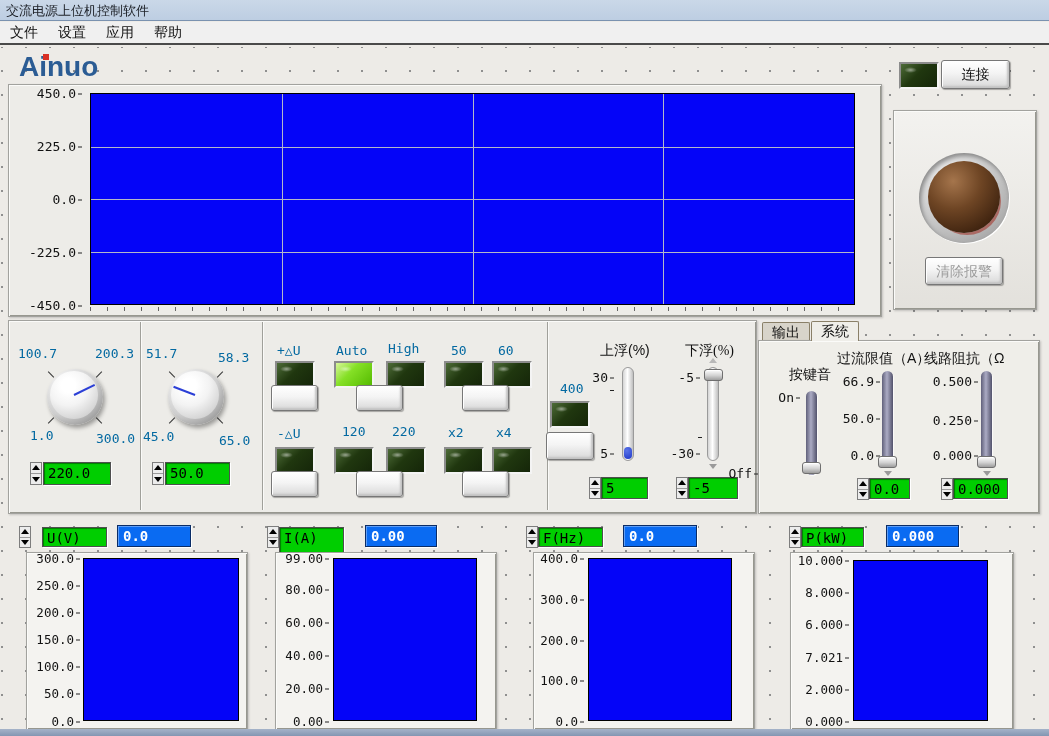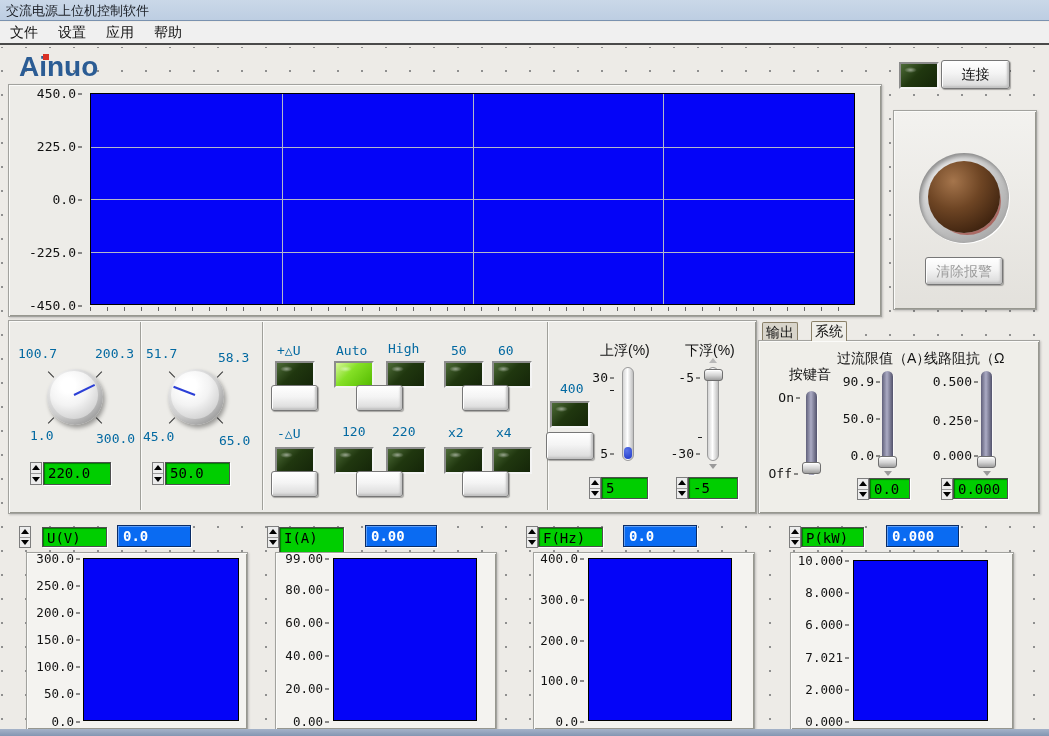--- a/index.html
+++ b/index.html
@@ -53,21 +53,21 @@
   .ktick{width:8px;height:1px;background:#333;}
   
   .tube{width:11px;border-radius:6px;background:linear-gradient(90deg,#60607A,#ABABC4 45%,#52526B);box-shadow:1px 1px 1px rgba(255,255,255,.8);}
   .tubelight{width:12px;border:1px solid #9A9A9A;border-radius:7px;background:linear-gradient(90deg,#D4D4D4,#FFFFFF 45%,#BFBFBF);box-sizing:border-box;}
   .fillblue{position:absolute;left:1px;right:1px;bottom:1px;height:12px;background:radial-gradient(circle at 35% 30%,#5A74E8,#2038C8);border-radius:5px;}
   .thumb{width:19px;height:12px;border-radius:3px;border:1px solid #6F6F6F;background:linear-gradient(180deg,#FEFEFE,#D2D2D2 55%,#9E9E9E);box-shadow:inset 0 1px 0 #FFF;box-sizing:border-box;}
   .darr{width:0;height:0;border-left:4px solid transparent;border-right:4px solid transparent;border-top:5px solid #9A9A9A;}
   .uarr{width:0;height:0;border-left:4px solid transparent;border-right:4px solid transparent;border-bottom:5px solid #B8B8B8;}
   .mdash{width:4px;height:1px;background:#222;}
   
-  .tab{height:19px;padding:0 3px;font-size:14px;line-height:19px;text-align:left;color:#111;
+  .tab{height:19px;padding:0 9px;font-size:14px;line-height:19px;text-align:left;color:#111;
        border:1px solid #8A8068;border-bottom:none;border-radius:2px 2px 0 0;background:#D8D4CA;box-sizing:border-box;}
   .tab.active{height:20px;background:#EFEEE9;z-index:5;}
   
   .logo{font-weight:bold;font-size:28px;color:#2B5C94;letter-spacing:0px;font-family:"Liberation Sans","DejaVu Sans",sans-serif;}
   .logodot{width:6px;height:6px;background:#D93025;}
   
   .alarmring{width:90px;height:90px;border-radius:50%;background:radial-gradient(circle at 35% 30%,#F2F2F2,#C4C4C4 55%,#909090);box-shadow:inset 2px 3px 4px rgba(0,0,0,.35),1px 1px 0 #FFF;}
   .alarmball{width:72px;height:72px;border-radius:50%;box-shadow:3px 4px 0 -2px rgba(160,30,18,.5);
              background:radial-gradient(circle at 35% 28%,#A5754C,#6E4524 40%,#432611 75%,#2A1608);}
 </style>
@@ -198,46 +198,46 @@
   <div class="abs ltick" style="left:580px;top:453px;width:34px;">5</div>
   <div class="abs tubelight" style="left:622px;top:367px;height:94px;">
     <div class="fillblue"></div>
   </div>
   <div class="abs spin" style="left:589px;top:477px;height:22px;">
       <i class="up"></i>
       <i class="dn"></i>
     </div>
   <div class="abs gfield" style="left:601px;top:477px;width:47px;height:22px;">5</div>
 
-  <div class="abs cjk" style="left:685px;top:342px;">下浮(%)</div>
+  <div class="abs cjk" style="left:685px;top:342px;font-family:Liberation Serif, serif;">下浮(%)</div>
   <div class="abs ltick" style="left:662px;top:377px;width:38px;">-5</div>
   <div class="abs mdash" style="left:698px;top:437px;"></div>
   <div class="abs ltick" style="left:662px;top:453px;width:38px;">-30</div>
   <div class="abs uarr" style="left:709px;top:358px;"></div>
   <div class="abs tubelight" style="left:707px;top:367px;height:94px;"></div>
   <div class="abs thumb" style="left:704px;top:369px;"></div>
   <div class="abs darr" style="left:709px;top:464px;"></div>
   <div class="abs spin" style="left:676px;top:477px;height:22px;">
       <i class="up"></i>
       <i class="dn"></i>
     </div>
   <div class="abs gfield" style="left:688px;top:477px;width:50px;height:22px;">-5</div>
 
   <div class="abs tab" style="left:762px;top:322px;">输出</div>
   <div class="abs tab active" style="left:811px;top:321px;">系统</div>
   <div class="abs raised" style="left:758px;top:340px;width:280px;height:172px;background:#EFEEE9;"></div>
 
   <div class="abs cjk" style="left:789px;top:366px;">按键音</div>
   <div class="abs ltick" style="left:762px;top:397px;width:38px;">On</div>
-  <div class="abs ltick" style="left:753px;top:473px;width:45px;">Off</div>
+  <div class="abs ltick" style="left:713px;top:473px;width:45px;">Off</div>
   <div class="abs tube" style="left:806px;top:391px;height:84px;"></div>
   <div class="abs thumb" style="left:802px;top:462px;"></div>
 
   <div class="abs cjk" style="left:837px;top:350px;">过流限值（A）</div>
-  <div class="abs ltick" style="left:838px;top:381px;width:42px;">90.9</div>
+  <div class="abs ltick" style="left:838px;top:381px;width:42px;">66.9</div>
   <div class="abs ltick" style="left:838px;top:418px;width:42px;">50.0</div>
   <div class="abs ltick" style="left:838px;top:455px;width:42px;">0.0</div>
   <div class="abs tube" style="left:882px;top:371px;height:96px;"></div>
   <div class="abs thumb" style="left:878px;top:456px;"></div>
   <div class="abs darr" style="left:884px;top:471px;"></div>
   <div class="abs spin" style="left:857px;top:478px;height:22px;">
       <i class="up"></i>
       <i class="dn"></i>
     </div>
   <div class="abs gfield" style="left:869px;top:478px;width:41px;height:21px;">0.0</div>

